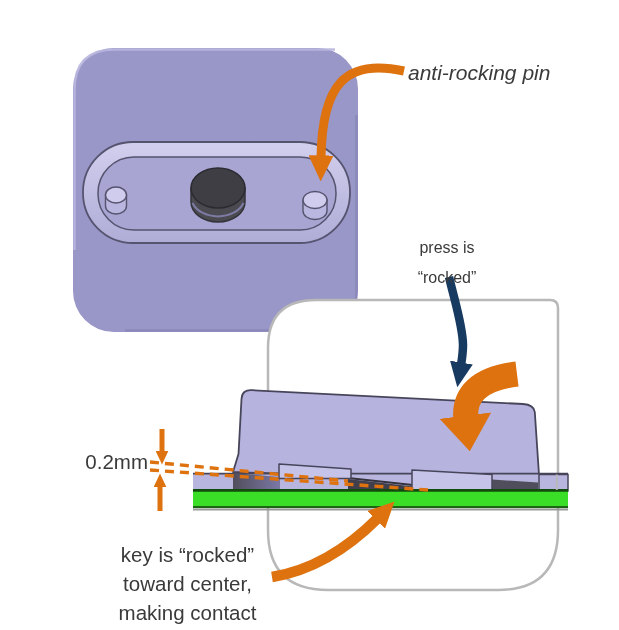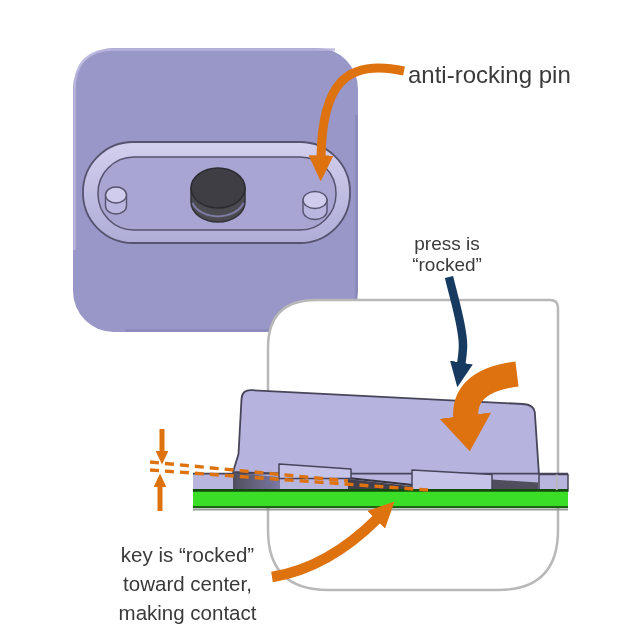--- a/index.html
+++ b/index.html
@@ -10,22 +10,22 @@
     font-family:"Liberation Sans", sans-serif;
     overflow:hidden;
   }
   #stage svg{position:absolute;left:0;top:0;}
   .label{
     position:absolute;
     color:#3a3a3a;
     font-family:"Liberation Sans", sans-serif;
     white-space:pre-line;
   }
-  .lbl-anti{left:408px;top:61px;font-size:24px;}
-  .lbl-press{left:390px;top:233px;width:114px;text-align:center;font-size:19px;line-height:21px;}
+  .lbl-anti{left:408px;top:61px;font-size:21px;font-style:italic;}
+  .lbl-press{left:390px;top:233px;width:114px;text-align:center;font-size:16px;line-height:30px;}
   .lbl-dim{left:62px;top:450px;width:86px;text-align:right;font-size:20.5px;}
   .lbl-key{left:105px;top:540px;width:165px;text-align:center;font-size:20.5px;line-height:29px;}
 </style>
 </head>
 <body>
 
 <div id="stage">
 
   <svg width="619" height="630" viewBox="0 0 619 630">
     <defs>
@@ -119,17 +119,18 @@
     <path d="M 449 277 C 455 302 463 327 463 345 C 463 353 462 359 461 365" fill="none" stroke="#173A61" stroke-width="8.5" marker-end="url(#ah-navy)"></path>
 
     <path d="M 272 577 Q 328 568 378 518" fill="none" stroke="#DD720F" stroke-width="10.5" marker-end="url(#ah-o-md)"></path>
   </svg>
 
   <div class="label lbl-anti">anti-rocking pin</div>
 
   <div class="label lbl-press">press is
 “rocked”</div>
 
+  <div class="label lbl-dim">0.2mm</div>
 
   <div class="label lbl-key">key is “rocked”
 toward center,
 making contact</div>
 </div>
 
 </body></html>

